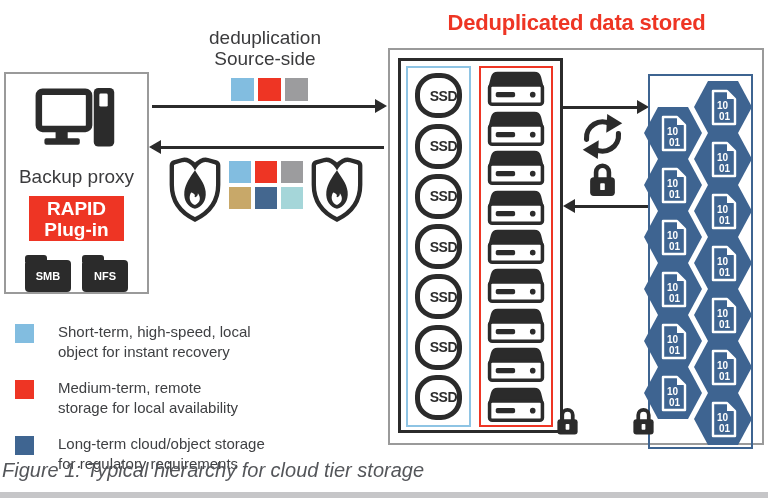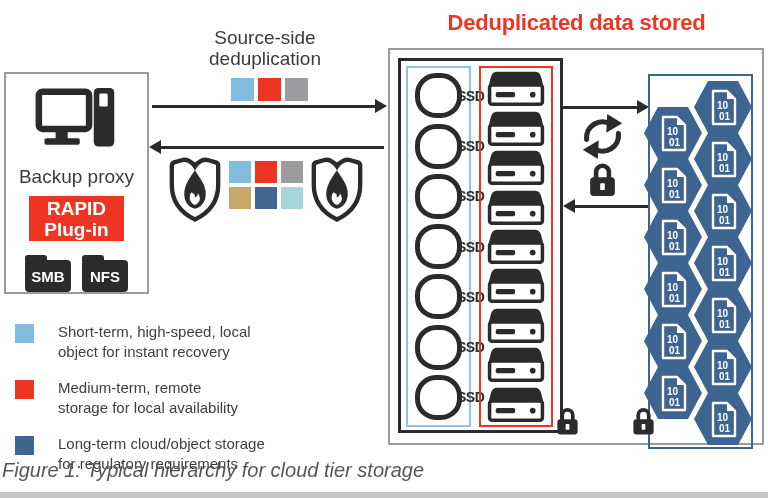--- a/index.html
+++ b/index.html
@@ -40,21 +40,21 @@
   .folder {
     position: relative; width: 46px; height: 32px;
     background: var(--icon-dark, #2b2b2b); border-radius: 4px;
     display: flex; align-items: center; justify-content: center;
   }
   .folder::before {
     content: ""; position: absolute; top: -5px; left: 0;
     width: 22px; height: 7px; background: var(--icon-dark, #2b2b2b);
     border-radius: 3px 3px 0 0;
   }
-  .folder span { color: #fff; font-weight: bold; font-size: 15px; }
+  .folder span { color: #fff; font-weight: bold; font-size: 11px; }
 
   
   .source-dedup {
     position: absolute; left: 185px; top: 27px; width: 160px;
     text-align: center; font-size: 19px; line-height: 21px; color: var(--text-dark, #3b3b3d);
   }
   .sq-row { position: absolute; left: 231px; top: 78px; display: flex; gap: 4px; }
   .sq-row .sq { width: 23px; height: 23px; }
   .grid2x3 { position: absolute; left: 229px; top: 161px; width: 74px; display: flex; flex-wrap: wrap; gap: 4px; }
   .grid2x3 .sq { width: 22px; height: 22px; }
@@ -84,21 +84,21 @@
   .outer-box { position: absolute; left: 388px; top: 48px; width: 376px; height: 397px; border: 2px solid var(--box-gray, #9a9a9a); }
   .inner-box { position: absolute; left: 398px; top: 58px; width: 165px; height: 375px; border: 3px solid var(--icon-dark, #2b2b2b); }
   .ssd-col {
     position: absolute; left: 406px; top: 66px; width: 65px; height: 361px;
     border: 2px solid var(--ssd-border-blue, #8ec4e4);
     display: flex; flex-direction: column; align-items: center; justify-content: space-evenly;
   }
   .ssd {
     width: 46px; height: 45px; background: #fff;
     border: 5px solid var(--icon-dark, #2b2b2b); border-radius: 21px;
-    display: flex; align-items: center; justify-content: flex-start; padding-left: 37px;
+    display: flex; align-items: center; justify-content: flex-end; padding-left: 37px;
   }
   .ssd-label { font-size: 14px; font-weight: 600; letter-spacing: -0.5px; color: var(--icon-dark, #2b2b2b); }
   .disk-col {
     position: absolute; left: 479px; top: 66px; width: 74px; height: 361px;
     border: 2px solid var(--accent-red, #ee3524);
     display: flex; flex-direction: column; align-items: center; justify-content: space-evenly;
   }
 
   
   .cloud-box { position: absolute; left: 648px; top: 58px; width: 105px; height: 375px; border: 2px solid var(--cloud-blue, #3e6491); margin-top: 16px; }
@@ -142,22 +142,22 @@
       <div class="folder">
         <span>SMB</span>
       </div>
       <div class="folder">
         <span>NFS</span>
       </div>
     </div>
   </div>
 
   <div class="source-dedup">
+    <div>deduplication</div>
     <div>Source-side</div>
-    <div>deduplication</div>
   </div>
   <div class="sq-row">
       <div class="sq" style="background: rgb(130, 189, 224);"></div>
       <div class="sq" style="background: rgb(238, 53, 36);"></div>
       <div class="sq" style="background: rgb(156, 156, 158);"></div>
     </div>
 
   <div class="h-arrow right arrow-1"></div>
   <div class="h-arrow left arrow-2"></div>
 

